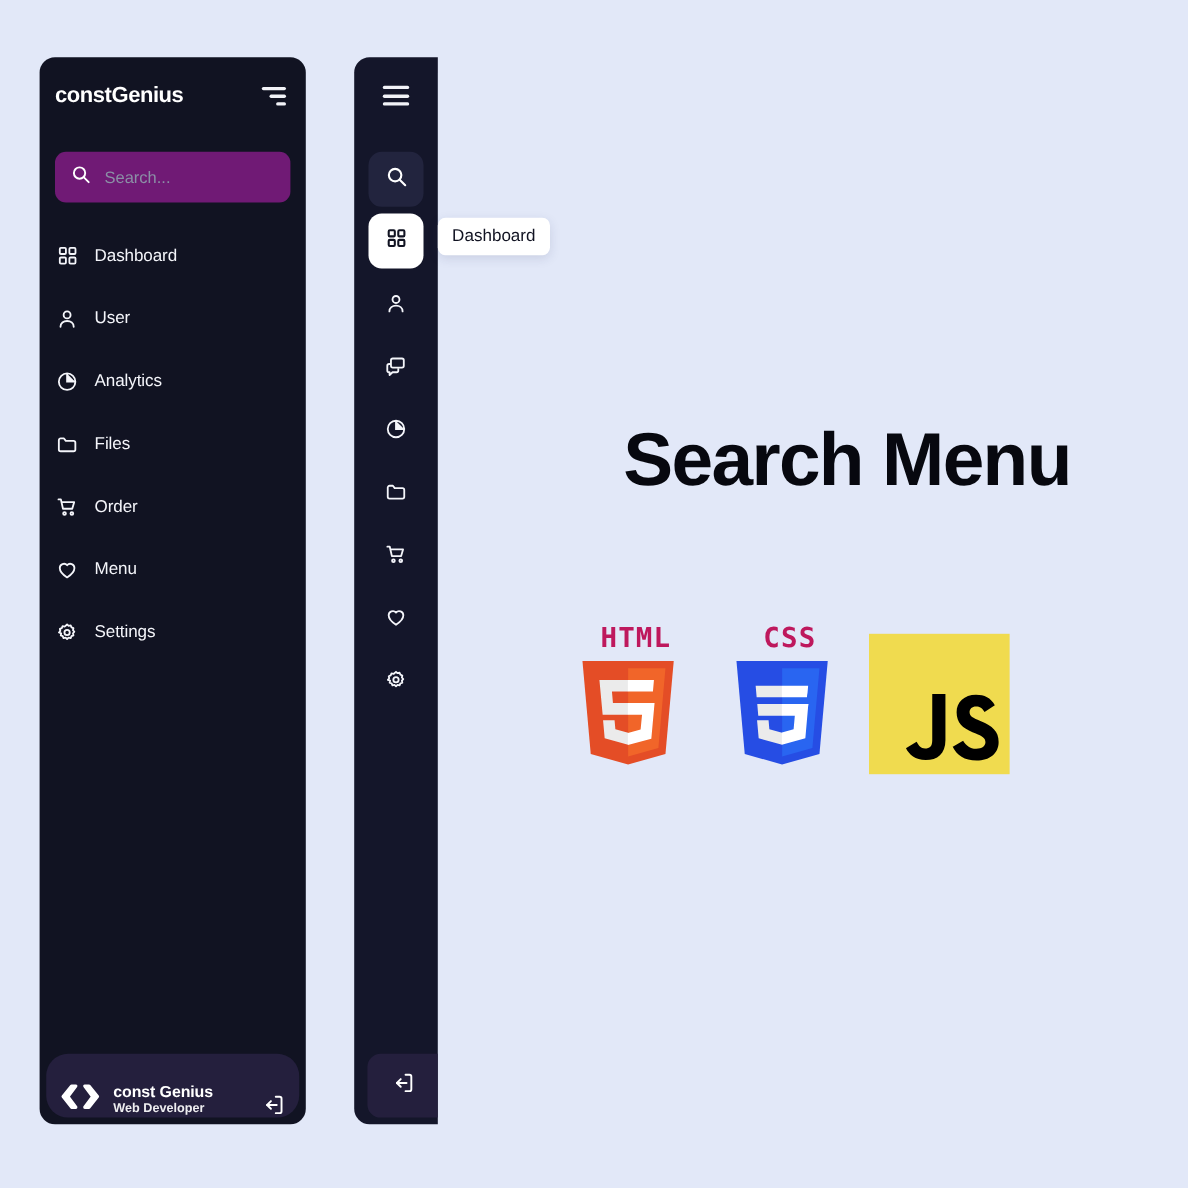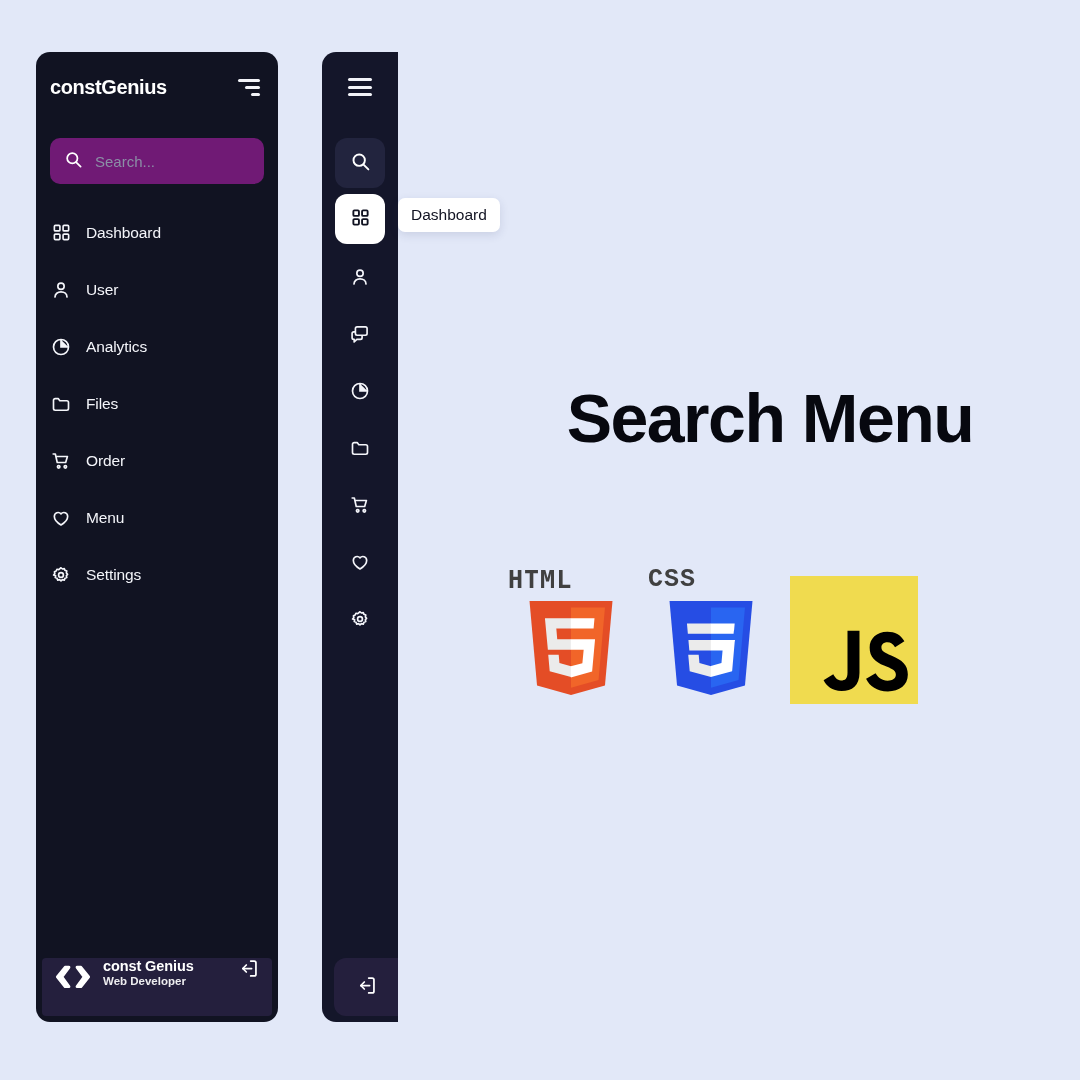--- a/index.html
+++ b/index.html
@@ -43,22 +43,22 @@
   .search-box .ph{color:#8b8fa6;font-size:15px;}
 
   .menu{margin-top:20px;padding:0 0 0 14px;flex:1;}
   .menu-item{
     height:57px;display:flex;align-items:center;gap:14px;cursor:pointer;
   }
   .menu-item .ic{width:22px;height:22px;display:flex;align-items:center;justify-content:center;flex:0 0 22px;}
   .menu-item .lbl{color:#f4f5fa;font-size:15.5px;letter-spacing:-0.1px;}
 
   .sb-foot{
-    margin:0;height:58px;background:#241f3d;border-radius:4px;
-    margin:0 6px 6px 6px;display:flex;align-items:flex-start;padding:0 12px;gap:11px;
+    margin:0;height:58px;background:#241f3d;border-radius:20px;
+    margin:0 6px 6px 6px;display:flex;align-items:flex-end;padding:0 12px;gap:11px;
   }
   .avatar{
     width:38px;height:38px;border-radius:8px;display:flex;
     align-items:center;justify-content:center;flex:0 0 38px;
   }
   .who{flex:1;display:flex;flex-direction:column;justify-content:center;line-height:1.18;}
   .who .n{color:#ffffff;font-size:14.5px;font-weight:bold;letter-spacing:-0.1px;}
   .who .r{color:#ffffff;font-size:11.5px;font-weight:bold;opacity:.92;}
   .logout{width:22px;height:22px;cursor:pointer;flex:0 0 22px;}
 
@@ -109,23 +109,23 @@
   }
   .headline div{white-space:nowrap;}
 
   
   .logos{
     position:absolute;left:508px;top:560px;width:420px;height:150px;
     display:flex;align-items:flex-end;gap:0;
   }
   .logo-cell{position:relative;}
   .logo-cap{
-    position:absolute;top:0;left:0;right:0;text-align:left;
+    position:absolute;top:0;left:0;right:0;text-align:center;
     font-family:"DejaVu Sans Mono", monospace;
-    font-weight:bold;color:#404040;letter-spacing:1px;
+    font-weight:bold;color:#be185d;letter-spacing:1px;
   }
 </style>
 </head>
 <body>
 
 <div class="stage">
 
   <div class="sidebar-expanded">
 
     <div class="sb-head">
@@ -364,21 +364,21 @@
       <div class="logo-cap" style="font-size:25px;">HTML</div>
       <svg width="94" height="112" viewBox="0 0 512 512" style="position:absolute;left:16px;top:27px;">
         <path fill="#e44d26" d="M71 460L30 0h452l-41 460-185 52z"></path>
         <path fill="#f16529" d="M256 472l150-42 35-394H256z"></path>
         <path fill="#ebebeb" d="M256 208h-75l-5-58h80V94H114l16 172h126zm0 147l-63-17-4-45h-57l8 89 116 32z"></path>
         <path fill="#ffffff" d="M255 208v58h70l-7 73-63 17v60l116-32 16-176zm0-114v56h124l5-56z"></path>
       </svg>
     </div>
 
     <div class="logo-cell" style="width:140px;height:145px;">
-      <div class="logo-cap" style="font-size:25px;font-family:Liberation Mono, monospace;">CSS</div>
+      <div class="logo-cap" style="font-size:25px;">CSS</div>
       <svg width="94" height="112" viewBox="0 0 512 512" style="position:absolute;left:16px;top:27px;">
         <path fill="#264de4" d="M71 460L30 0h452l-41 460-185 52z"></path>
         <path fill="#2965f1" d="M256 472l150-42 35-394H256z"></path>
         <path fill="#ebebeb" d="M133 212l5 58h118v-58zm-8-90l5 57h126v-57zm131 233l-63-17-4-45h-57l8 89 116 32z"></path>
         <path fill="#ffffff" d="M255 212v58h64l-6 68-58 16v60l116-32 1-10 13-149 2-11zm0-90v57h124l1-11 2-11 3-35z"></path>
       </svg>
     </div>
 
     <div class="logo-cell" style="width:140px;height:145px;">
       <svg width="128" height="128" viewBox="0 0 630 630" style="position:absolute;left:2px;top:11px;">

